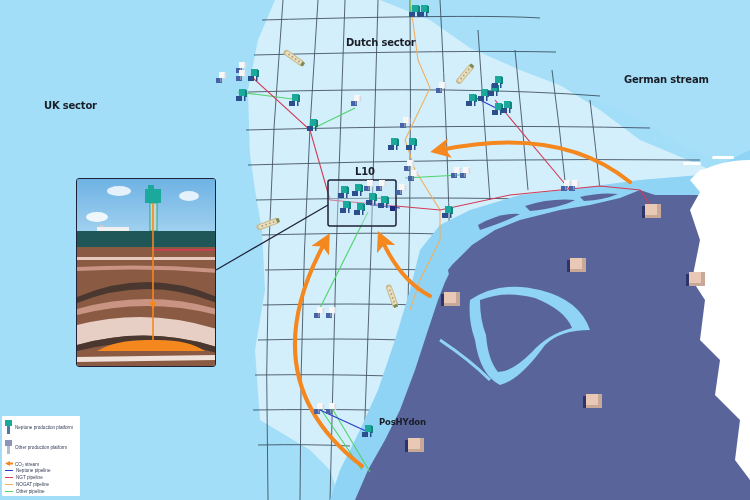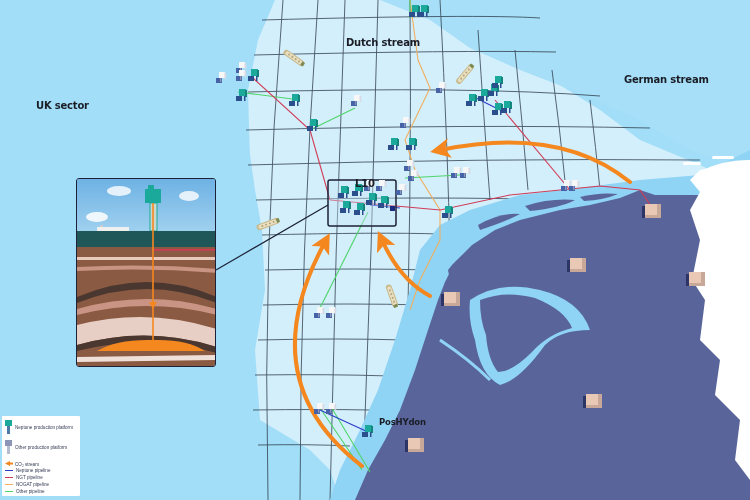--- a/index.html
+++ b/index.html
@@ -196,24 +196,24 @@
   <use href="#ship" x="392" y="296" transform="rotate(70 392 296)"></use>
 
   <use href="#factory" x="452" y="298"></use>
   <use href="#factory" x="653" y="210"></use>
   <use href="#factory" x="578" y="264"></use>
   <use href="#factory" x="697" y="278"></use>
   <use href="#factory" x="594" y="400"></use>
   <use href="#factory" x="416" y="444"></use>
 </svg>
 
-<div class="label" style="left:346px; top:37px;">Dutch stream</div>
+<div class="label" style="left:346px; top:37px;">Dutch sector</div>
 <div class="label" style="left:624px; top:74px;">German stream</div>
-<div class="label" style="left:36px; top:100px;">UK sector</div>
-<div class="label" style="left:355px; top:166px;margin-top:12px;">L10</div>
+<div class="label" style="left:44px; top:100px;">UK sector</div>
+<div class="label" style="left:355px; top:166px;">L10</div>
 <div class="label small" style="left:355px; top:417px;">PosHYdon</div>
 
 <div class="inset">
 
   <svg width="140" height="189" viewBox="0 0 140 189">
     <defs>
       <linearGradient id="skyg" x1="0" y1="0" x2="0" y2="1">
         <stop offset="0" stop-color="#6eb2e4"></stop>
           <stop offset="1" stop-color="#9fd0ef"></stop>
       </linearGradient>

